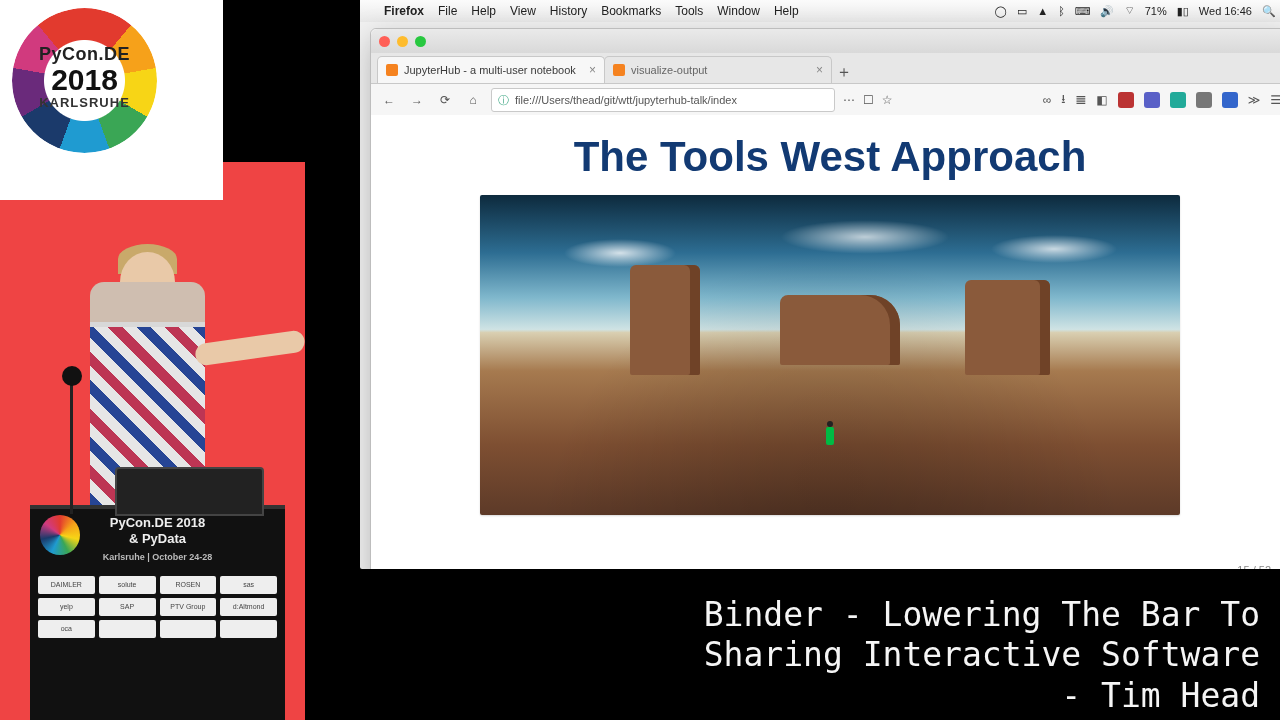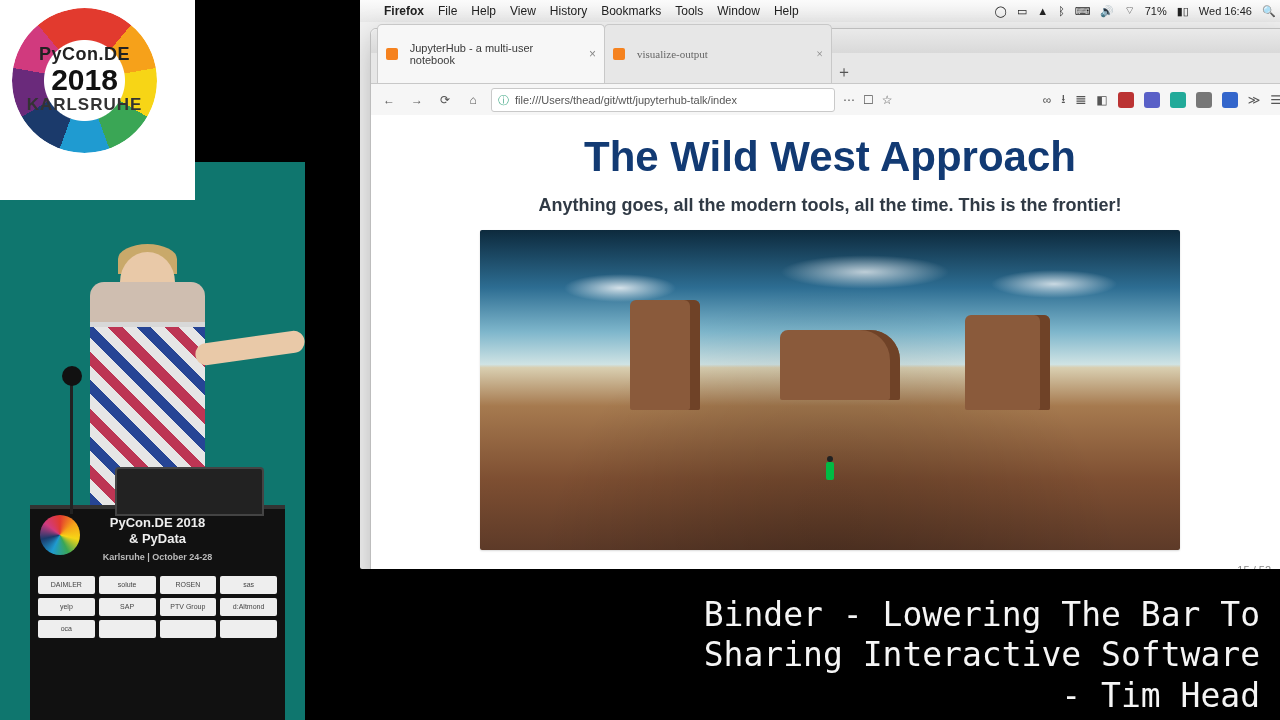--- a/index.html
+++ b/index.html
@@ -1,29 +1,29 @@
 <!DOCTYPE html>
 <html><head>
 <meta charset="utf-8">
 <style>
   html,body{margin:0;padding:0;width:1280px;height:720px;overflow:hidden;background:#000;font-family:-apple-system,BlinkMacSystemFont,"Segoe UI",Helvetica,Arial,sans-serif;color:#000;}
   .stage{position:relative;width:1280px;height:720px;}
 
   
-  .badge{position:absolute;left:0;top:0;width:195px;height:200px;background:#fff;z-index:30;}
+  .badge{position:absolute;left:0;top:0;width:195px;height:200px;background:#fff;z-index:30;padding-left:28px;}
   .badge .ring{position:absolute;left:12px;top:8px;width:145px;height:145px;border-radius:50%;
     background:conic-gradient(#e23a2e 0 40deg,#f6a11a 40deg 80deg,#f7d516 80deg 120deg,#3aa655 120deg 160deg,#1f9bd1 160deg 200deg,#1b3a6b 200deg 240deg,#6a2a7b 240deg 280deg,#d13a7e 280deg 320deg,#e23a2e 320deg 360deg);
     -webkit-mask:radial-gradient(circle,transparent 40px,#000 41px);mask:radial-gradient(circle,transparent 40px,#000 41px);}
   .badge .txt{position:absolute;left:22px;top:44px;width:125px;text-align:center;font-weight:800;}
   .badge .txt .l1{font-size:18px;color:#222;letter-spacing:.5px;}
   .badge .txt .l2{font-size:30px;color:#111;line-height:1;}
-  .badge .txt .l3{font-size:17px;color:#333;letter-spacing:1px;}
-
-  
-  .speaker{position:absolute;left:0;top:162px;width:305px;height:558px;background:#0f766e;z-index:10;}
+  .badge .txt .l3{font-size:13px;color:#333;letter-spacing:1px;}
+
+  
+  .speaker{position:absolute;left:0;top:162px;width:305px;height:558px;background:#ef4444;z-index:10;}
   .speaker .person{position:absolute;left:90px;top:120px;width:115px;height:225px;
     background:linear-gradient(#e6d3c4 0 18%, 
       #f0f0f0 18% 20%, 
       transparent 20%), 
       repeating-linear-gradient(45deg,#2a4da6 0 10px,#fff 10px 20px,#d23b5d 20px 30px,#fff 30px 40px);
     border-radius:14px 14px 0 0;filter:brightness(.9);}
   .speaker .head{position:absolute;left:120px;top:90px;width:55px;height:60px;background:#e9c9a8;border-radius:50% 50% 45% 45%;}
   .speaker .hair{position:absolute;left:118px;top:82px;width:59px;height:30px;background:#c9a96a;border-radius:50% 50% 0 0;}
   .speaker .arm{position:absolute;left:195px;top:175px;width:110px;height:22px;background:#e9c9a8;border-radius:11px;transform:rotate(-8deg);}
   .lectern{position:absolute;left:30px;top:343px;width:255px;height:215px;background:#111;border-top:4px solid #333;}
@@ -51,22 +51,22 @@
   .menubar .spacer{flex:1;}
   .menubar .status{display:flex;align-items:center;gap:10px;font-size:11px;}
   .menubar .status span{display:inline-flex;align-items:center;}
 
   
   .browser{position:absolute;left:10px;top:28px;width:918px;height:555px;background:#fff;border:1px solid #bdbdbd;border-radius:6px;box-shadow:0 10px 30px rgba(0,0,0,.25);}
   .titlebar{height:24px;background:linear-gradient(#eaeaea,#d9d9d9);border-radius:6px 6px 0 0;display:flex;align-items:center;padding:0 8px;}
   .tlight{width:11px;height:11px;border-radius:50%;margin-right:7px;}
   .red{background:#ff5f57;} .yel{background:#febc2e;} .grn{background:#28c840;}
   .tabstrip{height:30px;background:#e7e7e7;display:flex;align-items:flex-end;padding:0 6px;gap:0;border-bottom:1px solid #c8c8c8;}
-  .tab{height:26px;max-width:210px;flex:0 0 210px;display:flex;align-items:center;gap:12px;padding:16px 8px;font-size:11px;color:#3a3a3a;background:#f7f7f7;border:1px solid #c8c8c8;border-bottom:none;border-radius:5px 5px 0 0;margin-right:-1px;overflow:hidden;}
-  .tab.inactive{background:#e7e7e7;color:#666;font-family:Liberation Serif, serif;}
+  .tab{height:26px;max-width:210px;flex:0 0 210px;display:flex;align-items:center;gap:6px;padding:0 8px;font-size:11px;color:#3a3a3a;background:#f7f7f7;border:1px solid #c8c8c8;border-bottom:none;border-radius:5px 5px 0 0;margin-right:-1px;overflow:hidden;}
+  .tab.inactive{background:#e7e7e7;color:#666;}
   .tab .favicon{width:12px;height:12px;border-radius:2px;background:#f5821f;}
   .tab .close{margin-left:auto;color:#888;font-size:12px;}
   .newtab{width:26px;height:22px;display:flex;align-items:center;justify-content:center;color:#555;font-size:16px;}
   .toolbar{height:32px;background:#f6f6f6;display:flex;align-items:center;gap:8px;padding:0 8px;border-bottom:1px solid #dcdcdc;font-size:12px;color:#555;}
   .tb-btn{width:20px;height:20px;display:flex;align-items:center;justify-content:center;border-radius:3px;}
   .urlbox{flex:0 0 330px;height:22px;background:#fff;border:1px solid #c9c9c9;border-radius:3px;display:flex;align-items:center;padding:0 6px;gap:6px;font-size:11px;color:#555;overflow:hidden;}
   .urlbox .info{color:#4a8;}   
   .toolbar .right{margin-left:auto;display:flex;align-items:center;gap:10px;}
   .ext{width:16px;height:16px;border-radius:3px;}
   .ext.a{background:#b33;} .ext.b{background:#5960c7;} .ext.c{background:#2a9;} .ext.d{background:#777;} .ext.e{background:#36c;}
@@ -212,22 +212,21 @@
           <span class="ext c"></span>
           <span class="ext d"></span>
           <span class="ext e"></span>
           <span>≫</span>
           <span>☰</span>
         </div>
       </div>
 
       <div class="content">
         <div class="slide">
-          <h1>The Wild West Approach</h1>
-          <p class="sub">Anything goes, all the modern tools, all the time. This is the frontier!</p>
+          <h1>The Tools West Approach</h1>
           <div class="hero">
             <div class="clouds"></div>
             <div class="mesa m1"></div>
             <div class="mesa m2"></div>
             <div class="mesa m3"></div>
             <div class="person2"></div>
           </div>
         </div>
         <div class="pagecount">15 / 52</div>
       </div>

